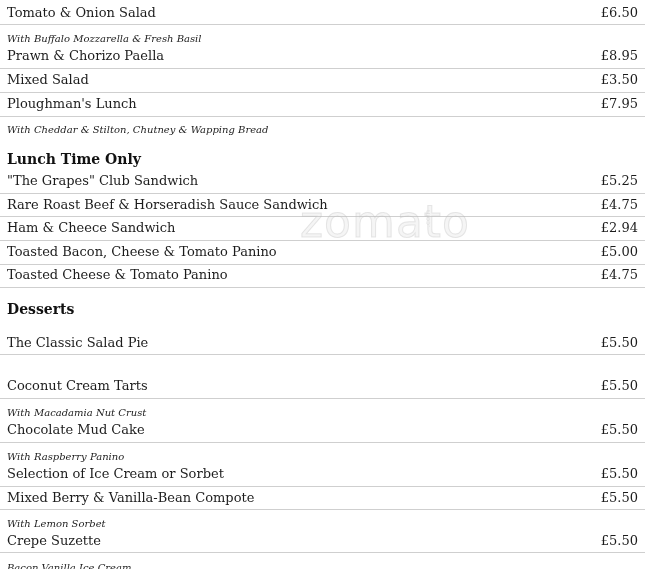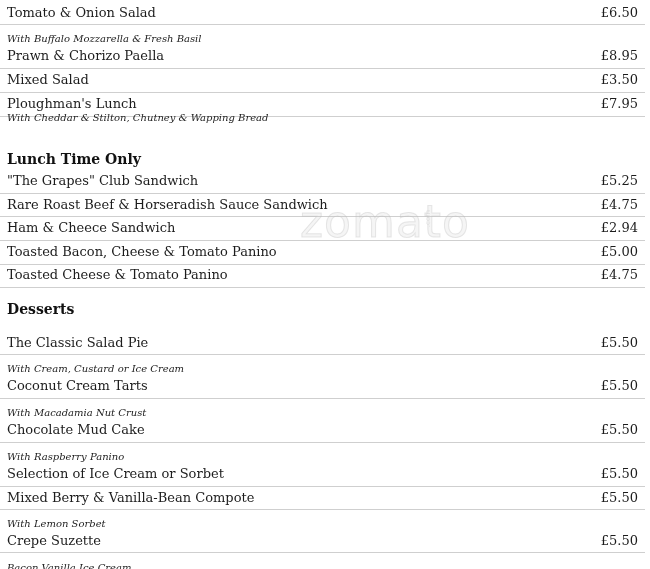--- a/index.html
+++ b/index.html
@@ -65,21 +65,21 @@
     <span class="item-name">Mixed Salad</span>
     <span class="item-price">£3.50</span>
   </div>
   <div class="divider" style="top:92px;"></div>
 
   <div class="row" style="top:96px;">
     <span class="item-name">Ploughman's Lunch</span>
     <span class="item-price">£7.95</span>
   </div>
   <div class="divider" style="top:116px;"></div>
-  <span class="sub" style="top:104px;">With Cheddar &amp; Stilton, Chutney &amp; Wapping Bread</span>
+  <span class="sub" style="top:116px;">With Cheddar &amp; Stilton, Chutney &amp; Wapping Bread</span>
 
   <span class="section-title" style="top:150px;">Lunch Time Only</span>
 
   <div class="row" style="top:173px;">
     <span class="item-name">"The Grapes" Club Sandwich</span>
     <span class="item-price">£5.25</span>
   </div>
   <div class="divider" style="top:193px;"></div>
 
   <div class="row" style="top:197px;">
@@ -106,21 +106,20 @@
   </div>
   <div class="divider" style="top:287px;"></div>
 
   <span class="section-title" style="top:300px;">Desserts</span>
 
   <div class="row" style="top:335px;">
     <span class="item-name">The Classic Salad Pie</span>
     <span class="item-price">£5.50</span>
   </div>
   <div class="divider" style="top:354px;"></div>
-  <span class="sub" style="top:355px;">With Cream, Custard or Ice Cream</span>
 
   <div class="row" style="top:378px;">
     <span class="item-name">Coconut Cream Tarts</span>
     <span class="item-price">£5.50</span>
   </div>
   <div class="divider" style="top:398px;"></div>
   <span class="sub" style="top:399px;">With Macadamia Nut Crust</span>
 
   <div class="row" style="top:422px;">
     <span class="item-name">Chocolate Mud Cake</span>

